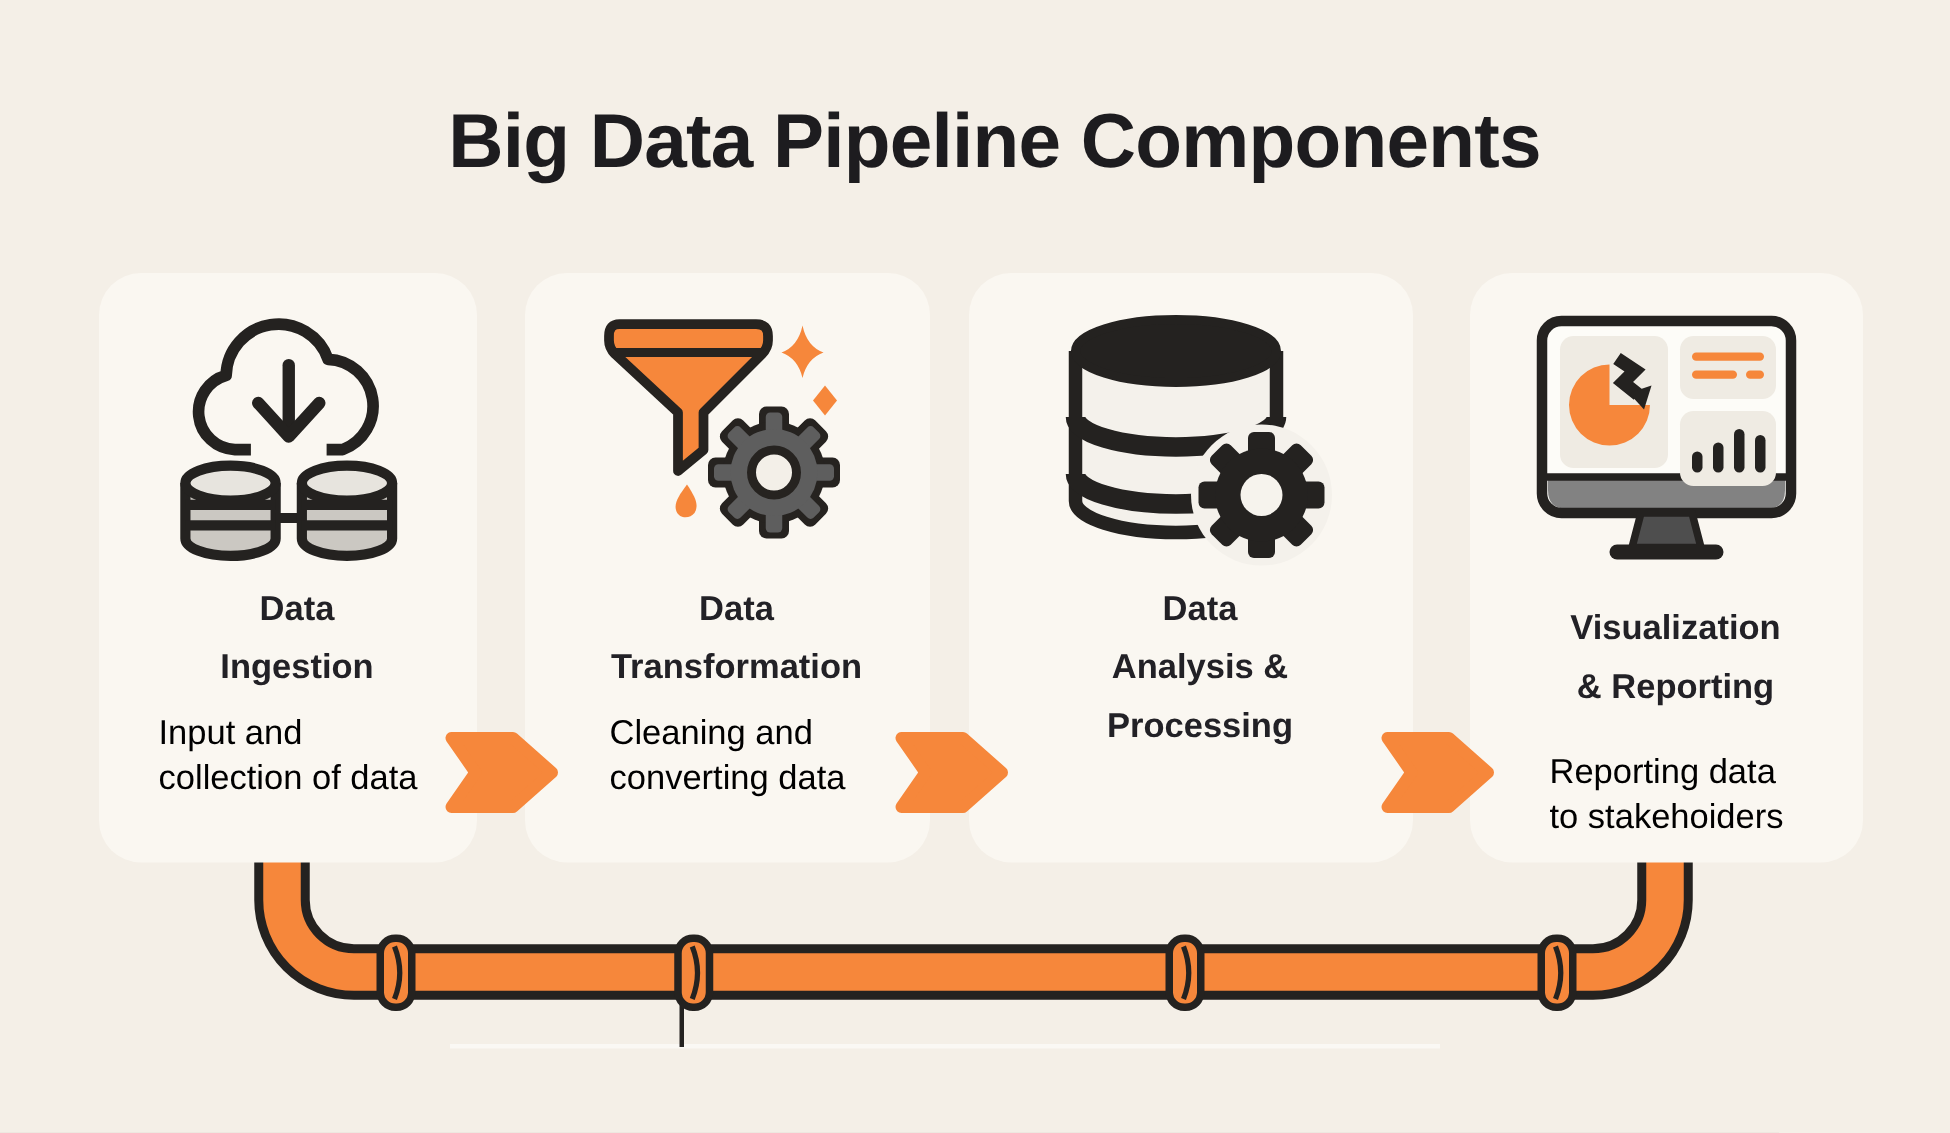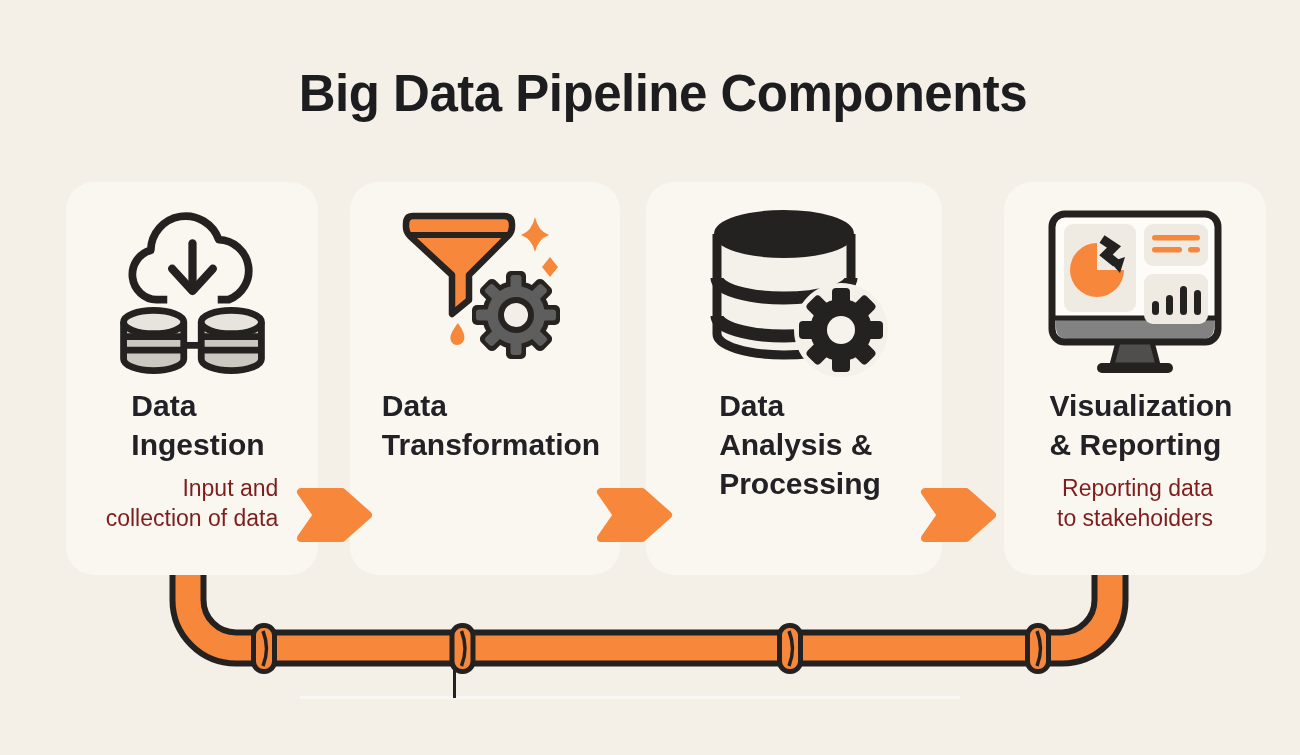--- a/index.html
+++ b/index.html
@@ -21,34 +21,34 @@
   .card{
     position:absolute;top:182px;height:393px;
     background:#FAF7F1;border-radius:28px;
     z-index:1;
     display:flex;flex-direction:column;align-items:center;
     box-sizing:border-box;padding-top:18px;
   }
   .card1{left:66px;width:252px;}
   .card2{left:350px;width:270px;}
   .card3{left:646px;width:296px;}
-  .card4{left:1004px;width:262px;}
+  .card4{left:980px;width:262px;gap:13px;}
   .icon-wrap{
     height:182px;display:flex;align-items:center;justify-content:center;
     flex:0 0 auto;
   }
   .card-title{
     margin:4px 0 0 12px;
-    font-size:30px;line-height:39px;font-weight:bold;
-    color:#222126;white-space:pre-line;
+    font-size:23px;line-height:39px;font-weight:bold;
+    color:#222126;text-align:center;white-space:pre-line;
   }
   .card-desc{
     margin:9px 0 0 0;
     font-size:23px;line-height:30px;font-weight:normal;
-    color:#7f1d1d;text-align:right;white-space:pre-line;
+    color:#000000;text-align:left;white-space:pre-line;
   }
   .flow-arrow{position:absolute;top:487px;width:78px;height:56px;z-index:2;}
   .arrow1{left:295px;} .arrow2{left:595px;} .arrow3{left:919px;}
 </style>
 </head>
 <body>
 
 <div class="stage">
 
   <h1 class="page-title">Big Data Pipeline Components</h1>
@@ -132,20 +132,22 @@
             <rect x="125.5" y="70" width="11" height="80" rx="3" transform="rotate(90 131 110)"></rect>
             <rect x="125.5" y="70" width="11" height="80" rx="3" transform="rotate(135 131 110)"></rect>
           </g>
           <circle cx="131" cy="110" r="29" fill="#5E5E5E"></circle>
           <circle cx="131" cy="110" r="15" fill="#F3EFE8" stroke="#262320" stroke-width="6"></circle>
         </g>
       </svg>
     </div>
     <h2 class="card-title">Data
 Transformation</h2>
+    <p class="card-desc">Cleaning and
+converting data</p>
   </section>
 
   <section class="card card3">
     <div class="icon-wrap">
       <svg width="210" height="175" viewBox="0 0 210 175">
         <g>
           <path d="M28 30 V130 A67 21 0 0 0 162 130 V30" fill="#F4F1EB" stroke="#242220" stroke-width="9" stroke-linejoin="round"></path>
           <path d="M28 74 A67 20 0 0 0 162 74" stroke="#242220" stroke-width="13" fill="none"></path>
           <path d="M28 112 A67 20 0 0 0 162 112" stroke="#242220" stroke-width="13" fill="none"></path>
           <ellipse cx="95" cy="30" rx="67" ry="21" fill="#242220" stroke="#242220" stroke-width="6"></ellipse>

